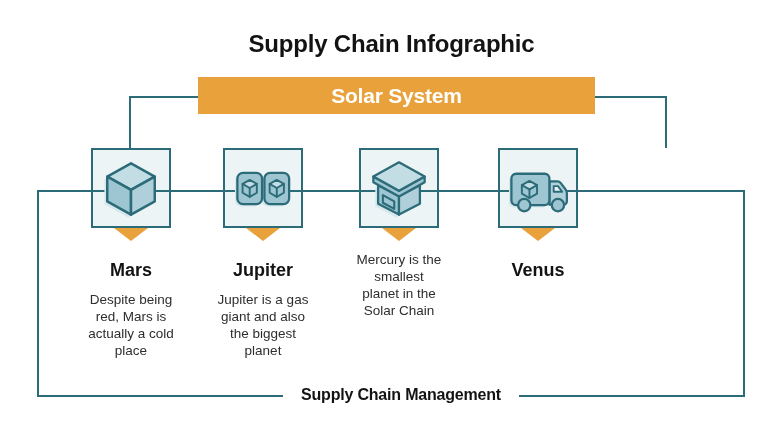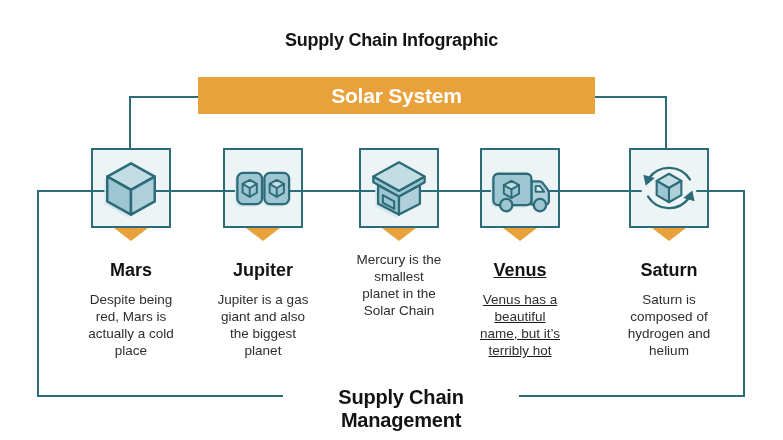--- a/index.html
+++ b/index.html
@@ -2,21 +2,21 @@
 <html><head>
 <meta charset="utf-8">
 <style>
   html,body{margin:0;padding:0;background:#ffffff;}
   .canvas{
     position:relative;width:783px;height:440px;background:#ffffff;overflow:hidden;
     font-family:"Liberation Sans",sans-serif;color:#1a1a1a;
   }
   .main-title{
     position:absolute;left:0;top:30px;width:783px;text-align:center;
-    font-size:18px;font-weight:bold;color:#131313;letter-spacing:-0.2px;
+    font-size:24px;font-weight:bold;color:#131313;letter-spacing:-0.2px;
   }
   .banner{
     position:absolute;left:198px;top:77px;width:397px;height:37px;background:#E9A23B;
     display:flex;align-items:center;justify-content:center;
   }
   .banner-label{font-size:21px;font-weight:bold;color:#ffffff;letter-spacing:-0.2px;}
   .line{position:absolute;background:#2C6B78;}
   .lz{z-index:2;}
   .station{position:absolute;top:148px;width:140px;text-align:center;}
   .card{
@@ -29,21 +29,21 @@
     border-left:17px solid transparent;border-right:17px solid transparent;
     border-top:13px solid #E9A23B;
   }
   .station-name{margin-top:18px;font-size:18px;font-weight:bold;color:#131313;line-height:22px;}
   .station-desc{
     margin-top:10px;font-size:13.5px;line-height:17px;color:#2e2e2e;
     white-space:pre-line;
   }
   .footer-label{
     position:absolute;left:283px;top:386px;width:236px;text-align:center;
-    font-size:20px;font-weight:bold;color:#131313;letter-spacing:-0.2px;
+    font-size:16px;font-weight:bold;color:#131313;letter-spacing:-0.2px;
   }
 </style>
 </head>
 <body>
 
 <div class="canvas">
 
   <div class="main-title">Supply Chain Infographic</div>
 
   <div class="line" style="left:129px;top:96px;width:69px;height:2px;"></div>
@@ -124,68 +124,40 @@
         <path d="M23 47.5 L35 54 L35 62 L23 55.5 Z" fill="none" stroke="#2C6B78" stroke-width="2.2" stroke-linejoin="round"></path>
       </svg>
     </div>
     <div class="arrow-down"></div>
     <div class="station-desc">Mercury is the
 smallest
 planet in the
 Solar Chain</div>
   </div>
 
-  <div class="station" style="left:450px;text-decoration:underline;">
+  <div class="station" style="left:468px;">
     <div class="card">
       <svg width="76" height="76" viewBox="0 0 80 80">
         <g fill="#D5E7ED" transform="translate(-2.5,2.5)">
           <rect x="12" y="25" width="40" height="33" rx="5"></rect>
         </g>
         <path d="M52 33 L60.5 33 C61.8 33 63 33.6 63.8 34.6 L69 41.5 C69.9 42.7 70.4 44.1 70.4 45.6 L70.4 54 C70.4 55.9 68.8 57.5 66.9 57.5 L52 57.5 Z" fill="#AFD0DB" stroke="#2C6B78" stroke-width="2.4" stroke-linejoin="round"></path>
         <rect x="12" y="25" width="40" height="33" rx="5" fill="#9EC5D2" stroke="#2C6B78" stroke-width="2.4"></rect>
         <path d="M56.5 38 L61 38 L65.5 44 L56.5 44 Z" fill="#EDF4F6" stroke="#2C6B78" stroke-width="2" stroke-linejoin="round"></path>
         <circle cx="25.5" cy="58" r="6.5" fill="#9EC5D2" stroke="#2C6B78" stroke-width="2.4"></circle>
         <circle cx="61" cy="58" r="6.5" fill="#9EC5D2" stroke="#2C6B78" stroke-width="2.4"></circle>
         <g stroke="#2C6B78" stroke-width="2" stroke-linejoin="round" stroke-linecap="round">
           <path d="M31 32.5 L39 37 L31 41.5 L23 37 Z" fill="#C3DDE5"></path>
           <path d="M23 37 L23 46 L31 50.5 L39 46 L39 37" fill="none"></path>
           <path d="M31 41.5 L31 50.5" fill="none"></path>
         </g>
       </svg>
     </div>
     <div class="arrow-down"></div>
     <div class="station-name">Venus</div>
-    <div class="station-desc">Venus has a
-beautiful
-name, but it’s
-terribly hot</div>
   </div>
 
-  <div class="station" style="left:599px;">
-    <div class="card">
-      <svg width="76" height="76" viewBox="0 0 80 80">
-        <circle cx="40" cy="40" r="29" fill="#EDF4F6"></circle>
-        <g stroke="#2C6B78" stroke-width="2.4" fill="none" stroke-linecap="round">
-          <path d="M62 31 A26 26 0 0 0 19 29.5"></path>
-          <path d="M18 49 A26 26 0 0 0 61 50.5"></path>
-        </g>
-        <path d="M15.5 37.5 L13 26 L25 29.5 Z" fill="#2C6B78"></path>
-        <path d="M64.5 42.5 L67 54 L55 50.5 Z" fill="#2C6B78"></path>
-        <g stroke="#2C6B78" stroke-width="2.2" stroke-linejoin="round">
-          <path d="M40 25 L53 32.5 L40 40 L27 32.5 Z" fill="#C3DDE5"></path>
-          <path d="M27 32.5 L27 47.5 L40 55 L40 40 Z" fill="#9EC5D2"></path>
-          <path d="M40 40 L53 32.5 L53 47.5 L40 55 Z" fill="#AFD0DB"></path>
-        </g>
-      </svg>
-    </div>
-    <div class="arrow-down"></div>
-    <div class="station-name">Saturn</div>
-    <div class="station-desc">Saturn is
-composed of
-hydrogen and
-helium</div>
-  </div>
 
   <div class="line lz" style="left:37px;top:190px;width:708px;height:2px;"></div>
 
   <div class="footer-label">Supply Chain Management</div>
 
 </div>
 
 </body></html>

